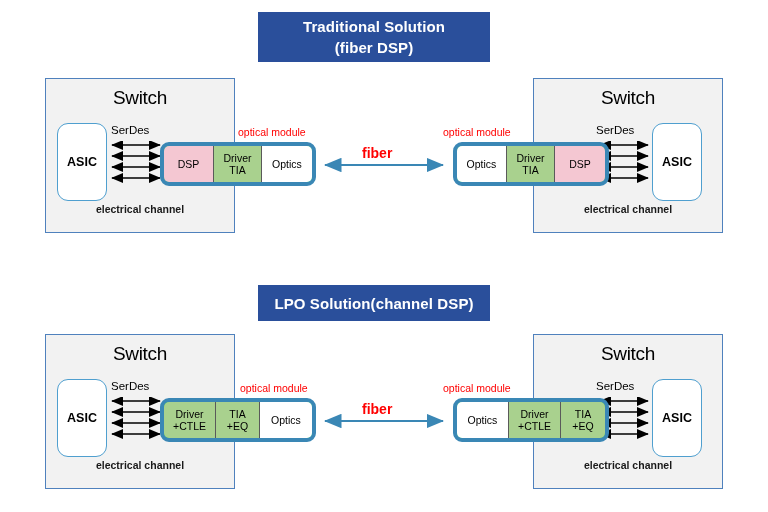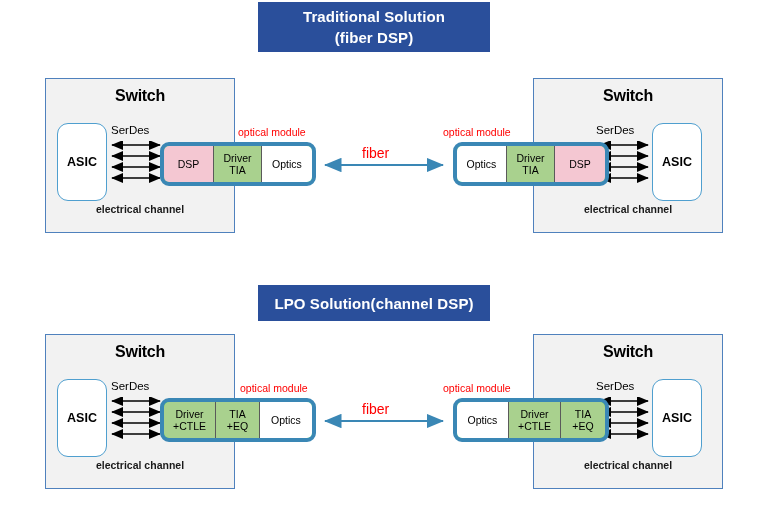--- a/index.html
+++ b/index.html
@@ -32,37 +32,37 @@
     font-weight: bold;
     font-size: 15px;
     line-height: 21px;
     text-align: center;
     display: flex;
     flex-direction: column;
     align-items: center;
     justify-content: center;
     letter-spacing: 0.1px;
   }
-  #banner-top    { left: 258px; top: 2px; width: 232px; height: 50px; }
+  #banner-top    { left: 258px; top: 12px; width: 232px; height: 50px; }
   #banner-bottom { left: 258px; top: 285px; width: 232px; height: 36px; }
 
   
   .switch-box {
     position: absolute;
     background: #f2f2f2;
     border: 1px solid #4f81bd;
     box-sizing: border-box;
   }
   .switch-title {
     position: absolute;
     width: 100%;
     text-align: center;
     top: 8px;
-    font-size: 16px;
-    font-weight: bold;
+    font-size: 19px;
+    font-weight: normal;
     color: #000000;
     letter-spacing: -0.3px;
   }
   .electrical-label {
     position: absolute;
     width: 100%;
     text-align: center;
     bottom: 17px;
     font-size: 10.5px;
     font-weight: bold;
@@ -126,21 +126,21 @@
     font-size: 10.5px;
     font-weight: normal;
     color: #ff0000;
     white-space: nowrap;
   }
 
   
   .fiber-label {
     position: absolute;
     font-size: 14px;
-    font-weight: normal;
+    font-weight: bold;
     color: #ff0000;
     white-space: nowrap;
   }
   .fiber-arrow { position: absolute; }
 </style>
 </head>
 <body>
 
 <div class="panel" id="panel-top">
 

